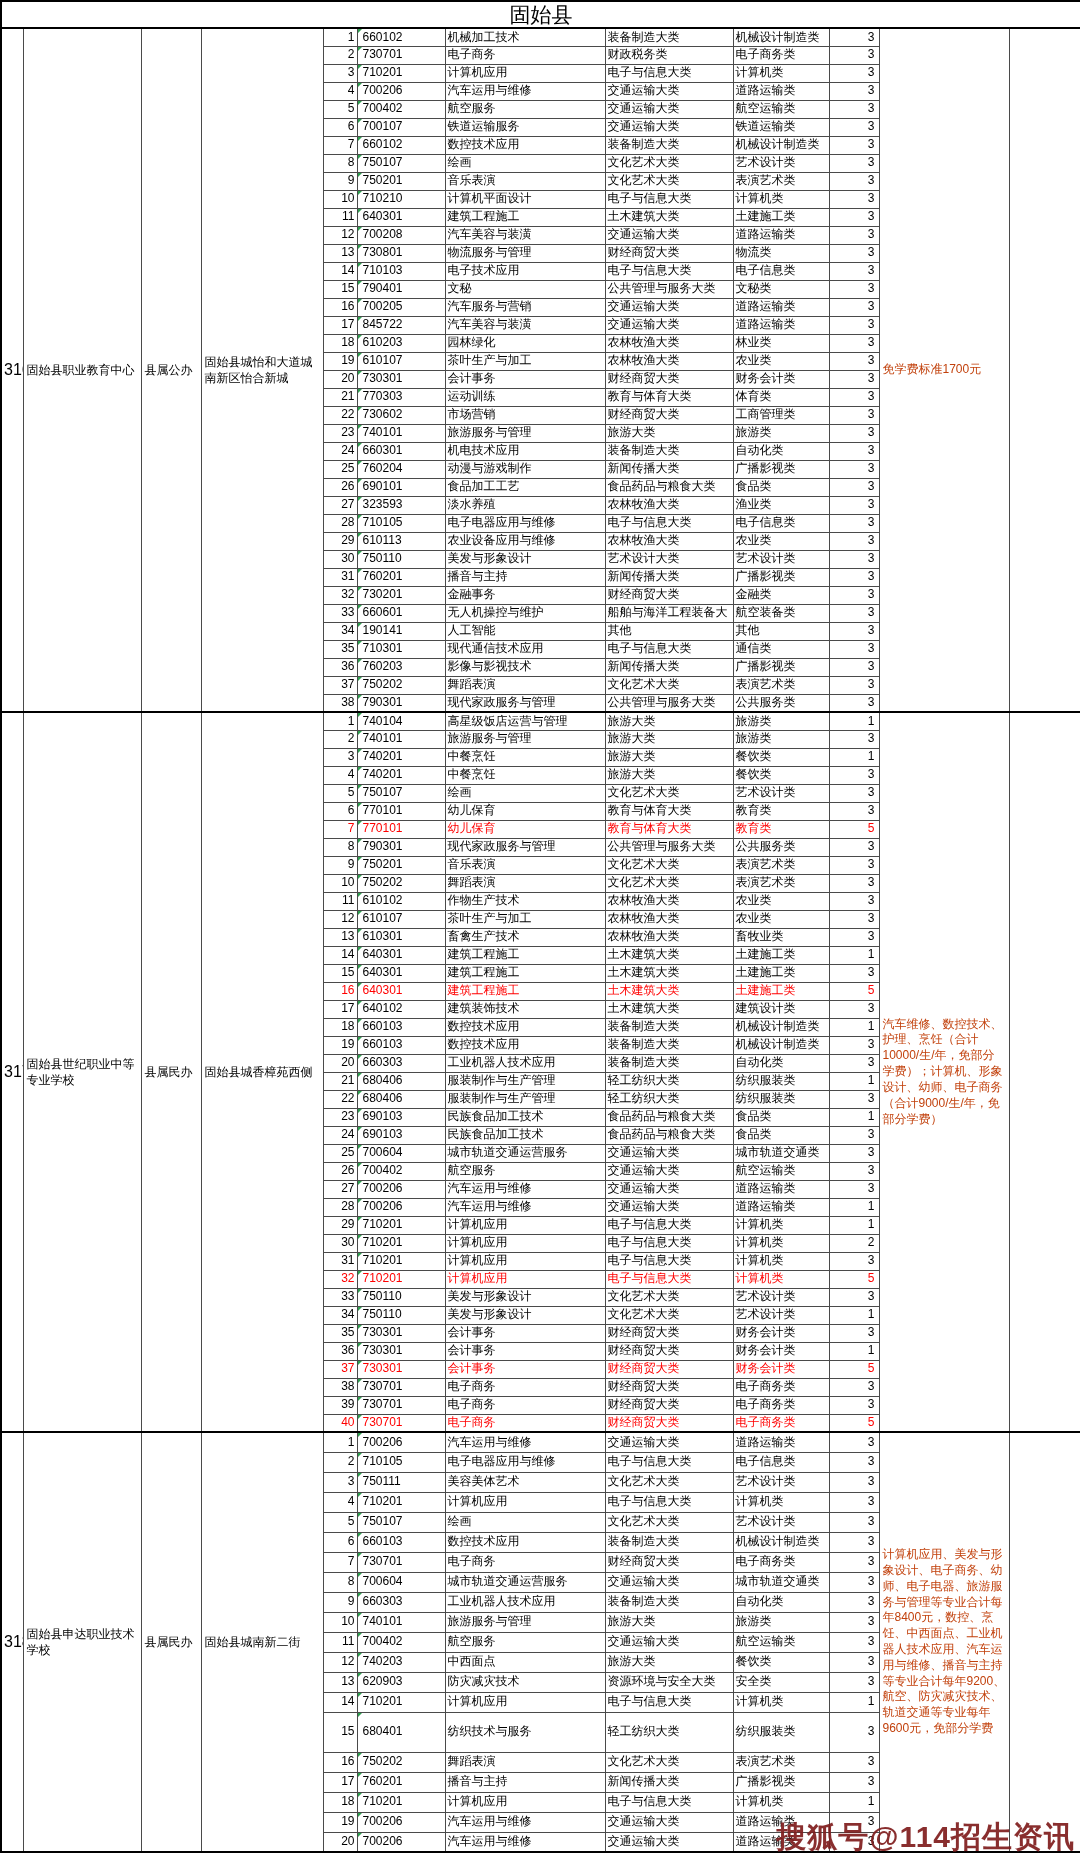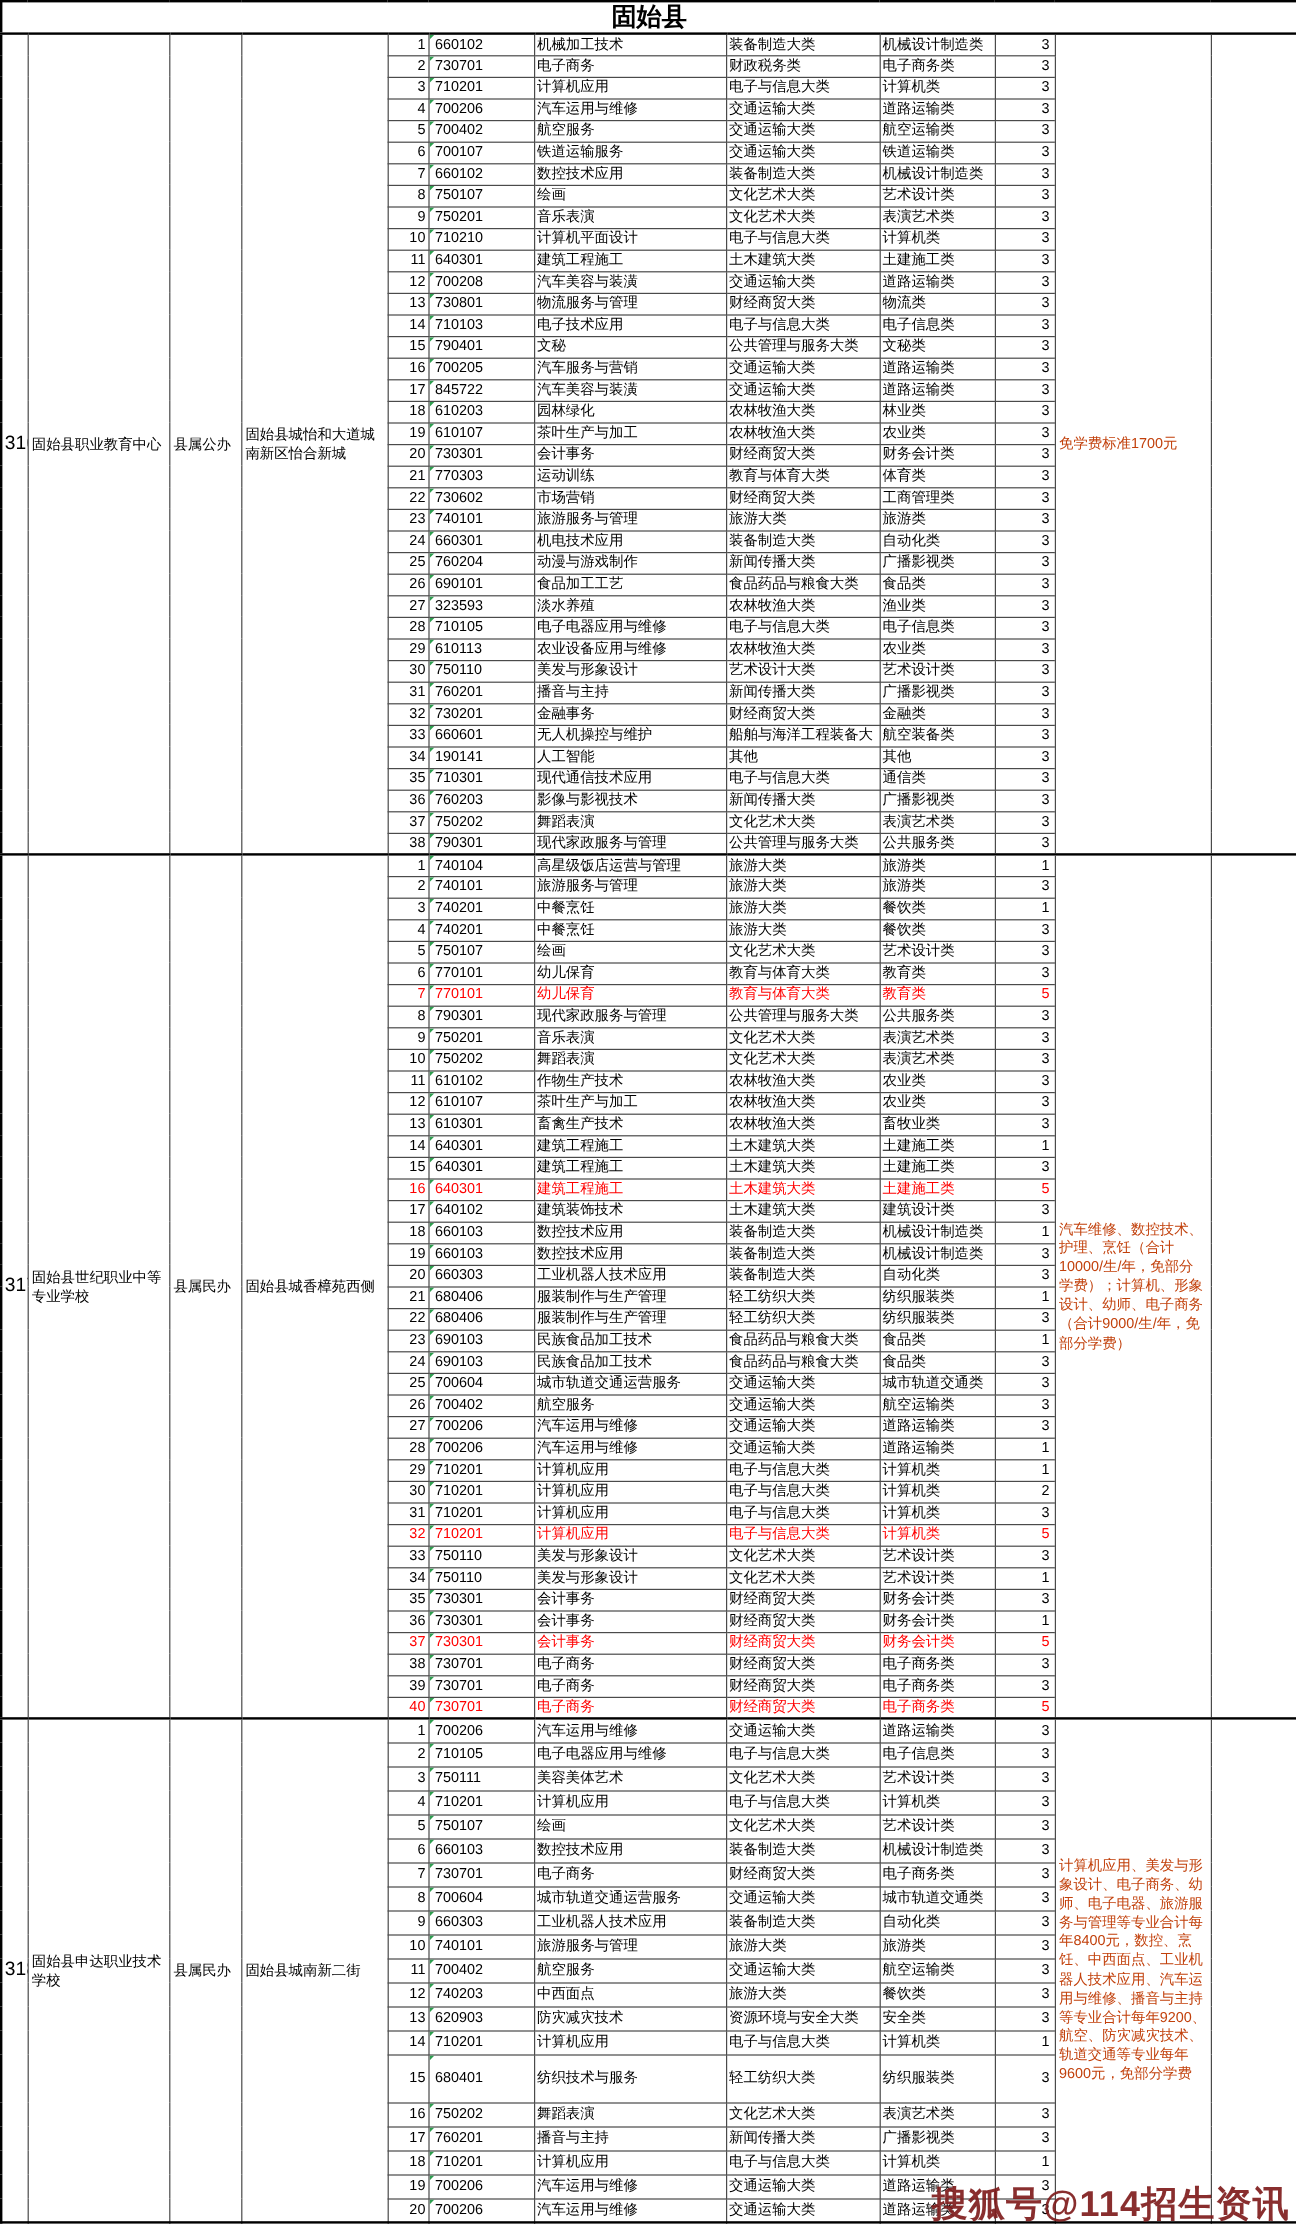--- a/index.html
+++ b/index.html
@@ -8,21 +8,21 @@
     background:#fff;color:#000;
     font-family:"Liberation Sans","DejaVu Sans",sans-serif;
   }
   table{border-collapse:collapse;table-layout:fixed;width:1078px;border:2px solid #000}
   td{
     border:1px solid #4a4a4a;font-size:12px;padding:0 2px;
     vertical-align:middle;line-height:1.12;overflow:hidden;white-space:nowrap;
   }
   tr.title-row td{
     height:25px;border:1.5px solid #000;
-    font-size:21px;font-weight:bold;text-align:center;white-space:nowrap;
+    font-size:21px;font-weight:normal;text-align:center;white-space:nowrap;
   }
   tr.r0,tr.r1{height:18px}
   tr.r2{height:20px}
   tr.r2.tall{height:40px}
   tr.school-start td{border-top:2px solid #000}
   tr.red{color:#f00}
   td.school-id{text-align:left;font-size:16px}
   td.school-name,td.school-type,td.school-addr{
     white-space:normal;padding:0 3px;line-height:1.35;font-size:12px;
   }

